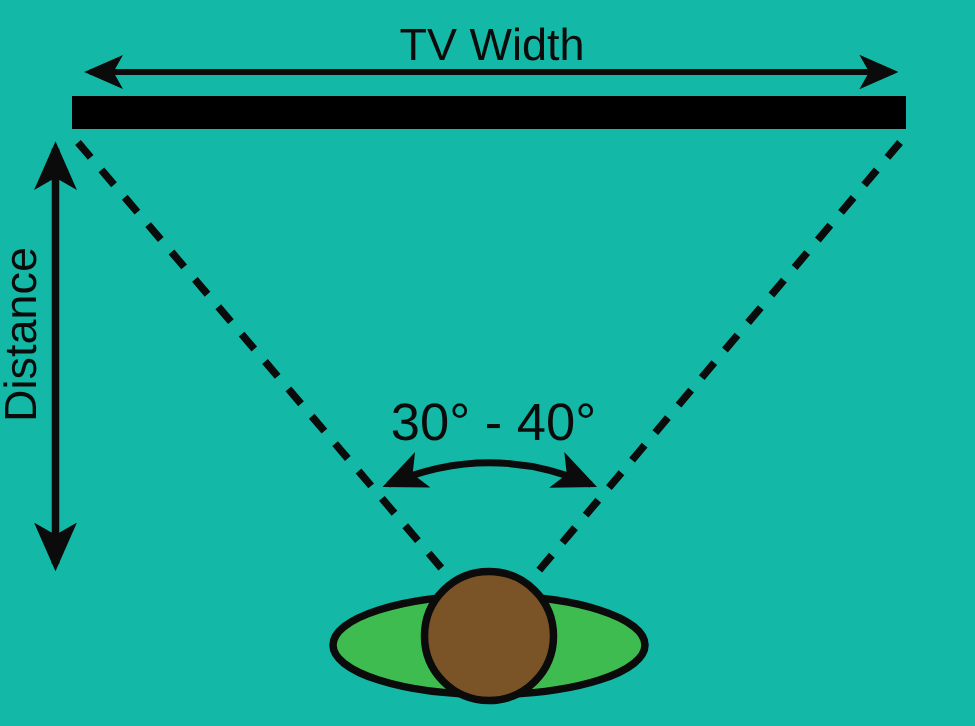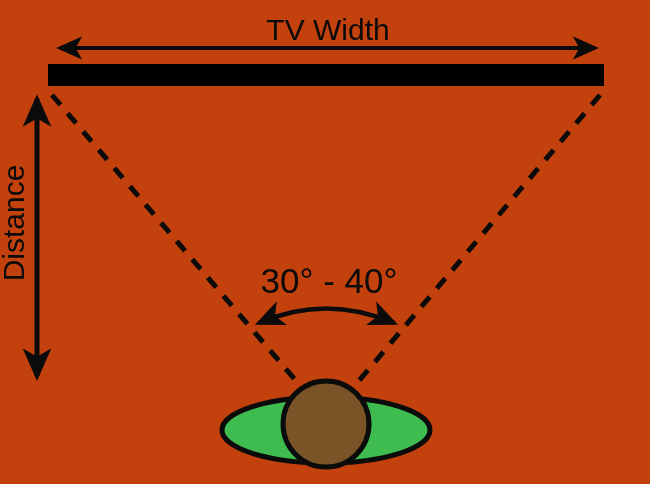--- a/index.html
+++ b/index.html
@@ -4,21 +4,21 @@
 <style>
   html, body {
     margin: 0;
     padding: 0;
     background: #ffffff;
   }
   .canvas {
     position: relative;
     width: 650px;
     height: 484px;
-    background: #c2410c;
+    background: #14b8a6;
     overflow: hidden;
     font-family: "Liberation Sans", sans-serif;
   }
   svg text {
     font-family: "Liberation Sans", sans-serif;
     fill: #0b0b0b;
   }
   .label-title { font-size: 30px; }
   .label-distance { font-size: 30px; }
   .label-angle { font-size: 35px; }

